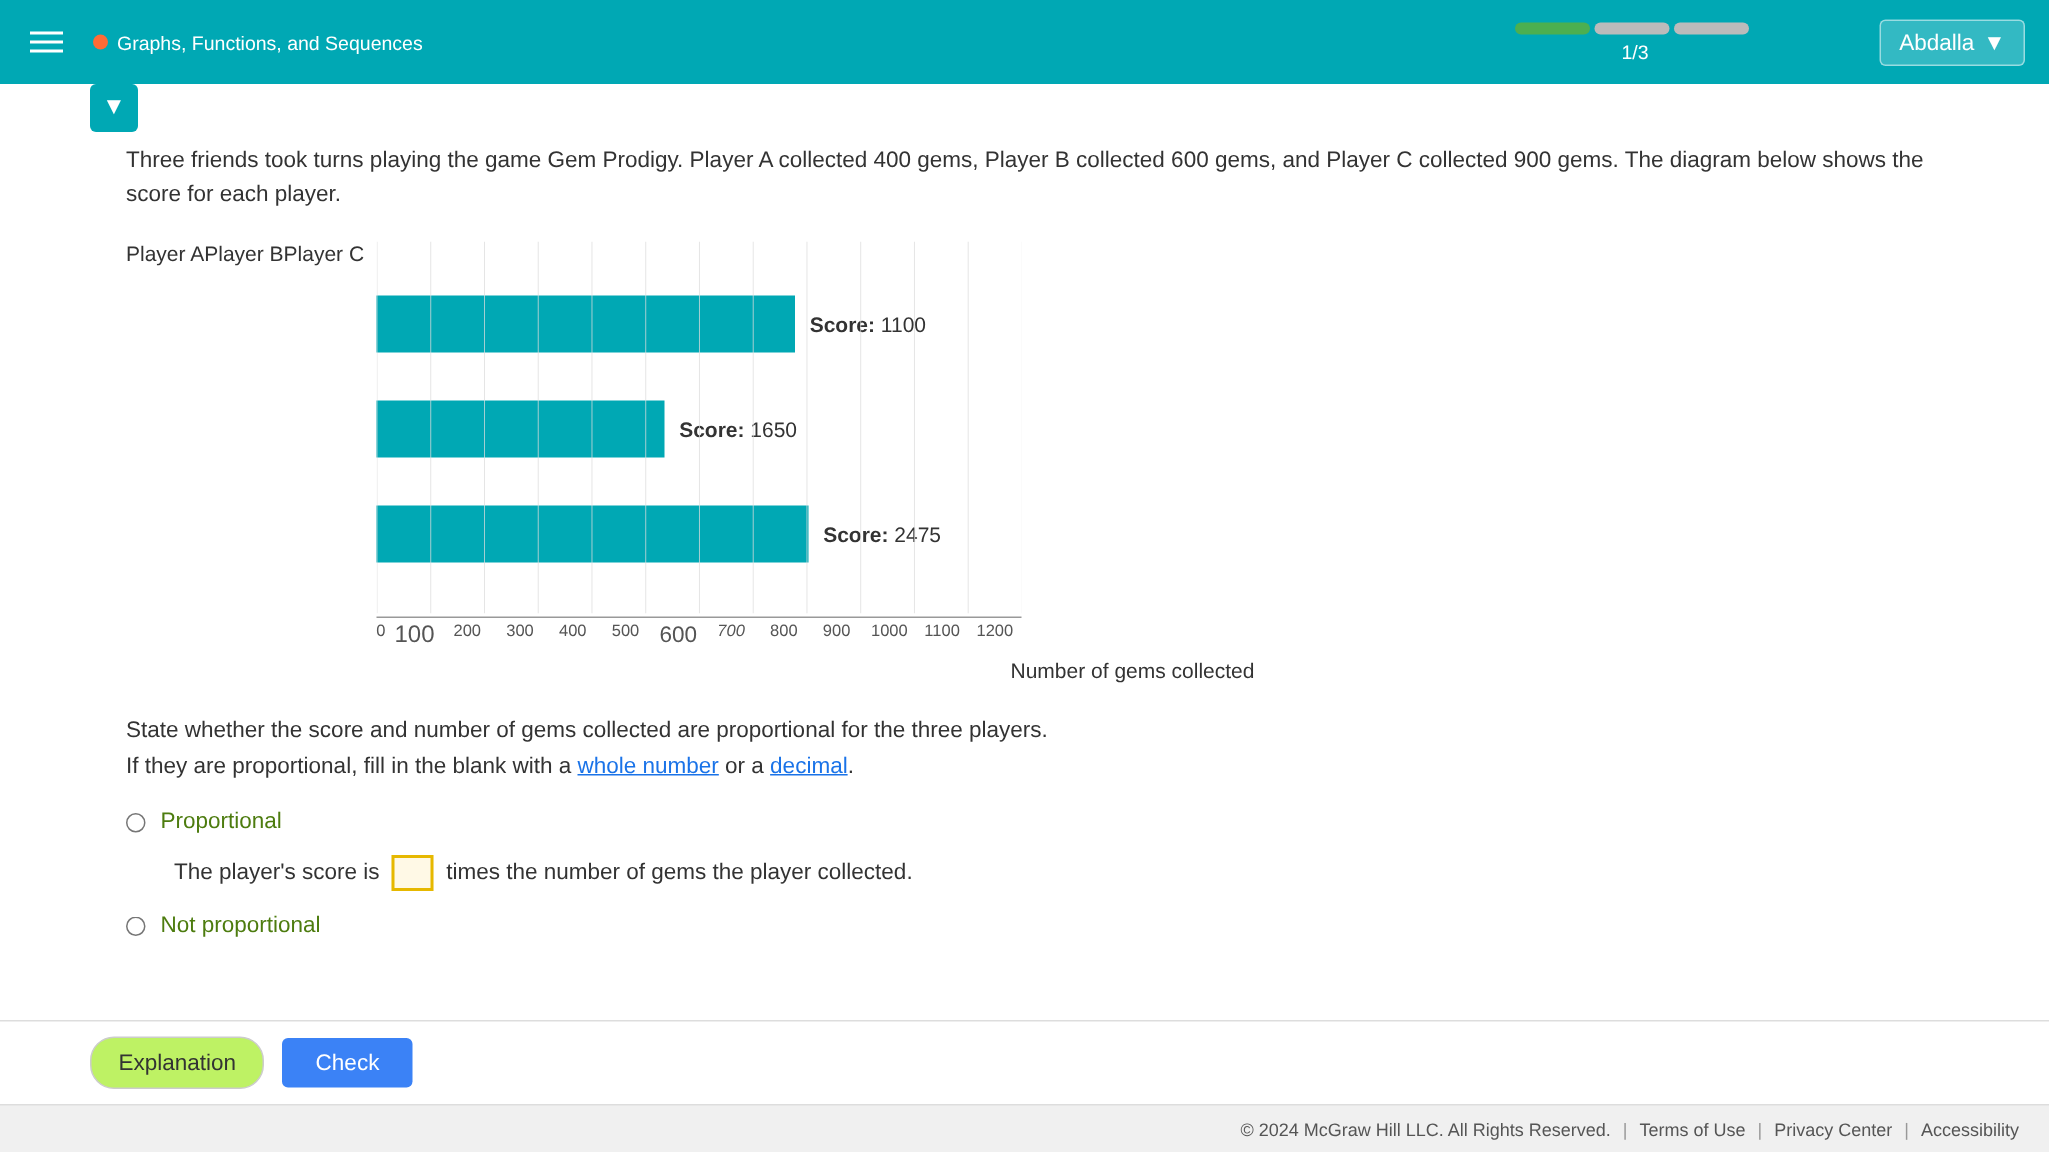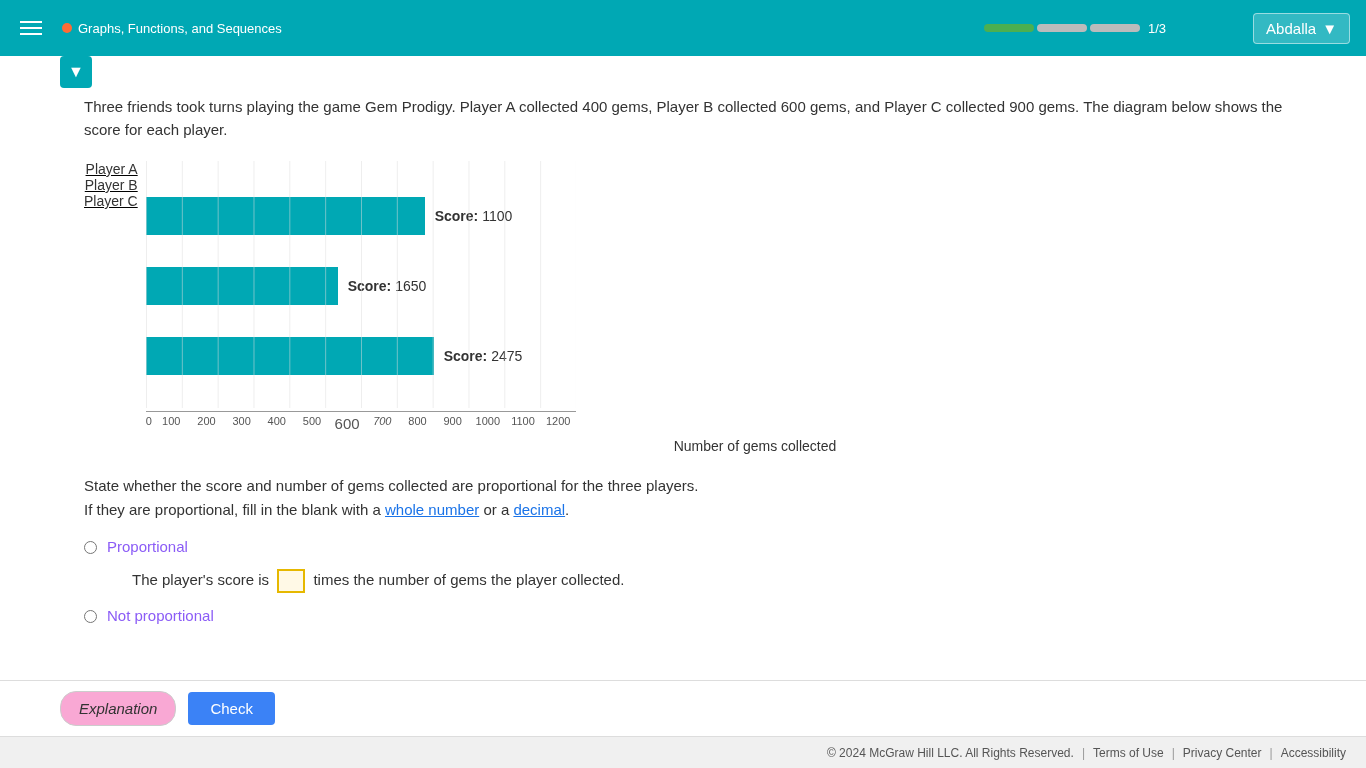--- a/index.html
+++ b/index.html
@@ -54,20 +54,21 @@
       color: white;
       font-size: 12px;
       font-weight: bold;
     }
     .header-progress {
       position: absolute;
       right: 200px;
       display: flex;
       align-items: center;
       gap: 4px;
+      flex-direction: column;
     }
     .progress-bar-container {
       display: flex;
       gap: 3px;
     }
     .progress-segment {
       height: 8px;
       width: 50px;
       border-radius: 4px;
     }
@@ -146,25 +147,24 @@
       display: flex;
       flex-direction: column;
       margin-bottom: 20px;
     }
     .chart-inner {
       display: flex;
       align-items: flex-start;
     }
     .chart-labels {
       display: flex;
-      flex-direction: column;
+      flex-direction: row;
       justify-content: flex-start;
       padding-right: 8px;
       height: 270px;
-      text-decoration: underline;
     }
     .chart-label {
       font-size: 14px;
       color: #333;
       text-align: right;
     }
     .bars-wrapper {
       display: flex;
       flex-direction: column;
       justify-content: space-evenly;
@@ -209,24 +209,24 @@
       align-items: flex-start;
       margin-bottom: 14px;
     }
     .radio-option input[type=radio] {
       margin-top: 3px;
       margin-right: 10px;
       cursor: pointer;
     }
     .radio-label {
       font-size: 15px;
-      color: #8b5cf6;
+      color: #4d7c0f;
     }
     .sub-option {
-      margin-left: 48px;
+      margin-left: 32px;
       margin-bottom: 14px;
       font-size: 15px;
       color: #333;
     }
     .inline-input {
       display: inline-block;
       width: 28px;
       height: 24px;
       border: 2px solid #e6b800;
       background: #fff9e6;
@@ -269,27 +269,26 @@
       background: white;
       border-top: 1px solid #ddd;
       display: flex;
       align-items: center;
       padding: 0 60px;
       gap: 12px;
       z-index: 20;
     }
     .btn-explanation {
       border: 1px solid #ccc;
-      background: #f9a8d4;
+      background: #bef264;
       border-radius: 16px;
       padding: 8px 18px;
       font-size: 15px;
       cursor: pointer;
       color: #333;
-      font-style: italic;
     }
     .btn-check {
       border: none;
       background: #3b82f6;
       color: white;
       border-radius: 4px;
       padding: 8px 22px;
       font-size: 15px;
       cursor: pointer;
     }
@@ -425,21 +424,21 @@
           </div>
 
           <div class="bar-row">
             <div class="bar" style="width: 288px;"></div>
             <span class="bar-score"><strong>Score:</strong> 2475</span>
           </div>
         </div>
 
         <div style="display:flex; width:430px; border-top: 1px solid #999; padding-top:3px;">
           <span style="font-size:11px; color:#555; width:8px;">0</span>
-          <span style="font-size:11px; color:#555; flex:1; text-align:center;">100</span>
+          <span style="font-size:16px; color:#555; flex:1; text-align:center;">100</span>
           <span style="font-size:11px; color:#555; flex:1; text-align:center;">200</span>
           <span style="font-size:11px; color:#555; flex:1; text-align:center;">300</span>
           <span style="font-size:11px; color:#555; flex:1; text-align:center;">400</span>
           <span style="font-size:11px; color:#555; flex:1; text-align:center;">500</span>
           <span style="font-size:15px; color:#555; flex:1; text-align:center;">600</span>
           <span style="font-size:11px; color:#555; flex:1; text-align:center;font-style:italic;">700</span>
           <span style="font-size:11px; color:#555; flex:1; text-align:center;">800</span>
           <span style="font-size:11px; color:#555; flex:1; text-align:center;">900</span>
           <span style="font-size:11px; color:#555; flex:1; text-align:center;">1000</span>
           <span style="font-size:11px; color:#555; flex:1; text-align:center;">1100</span>

